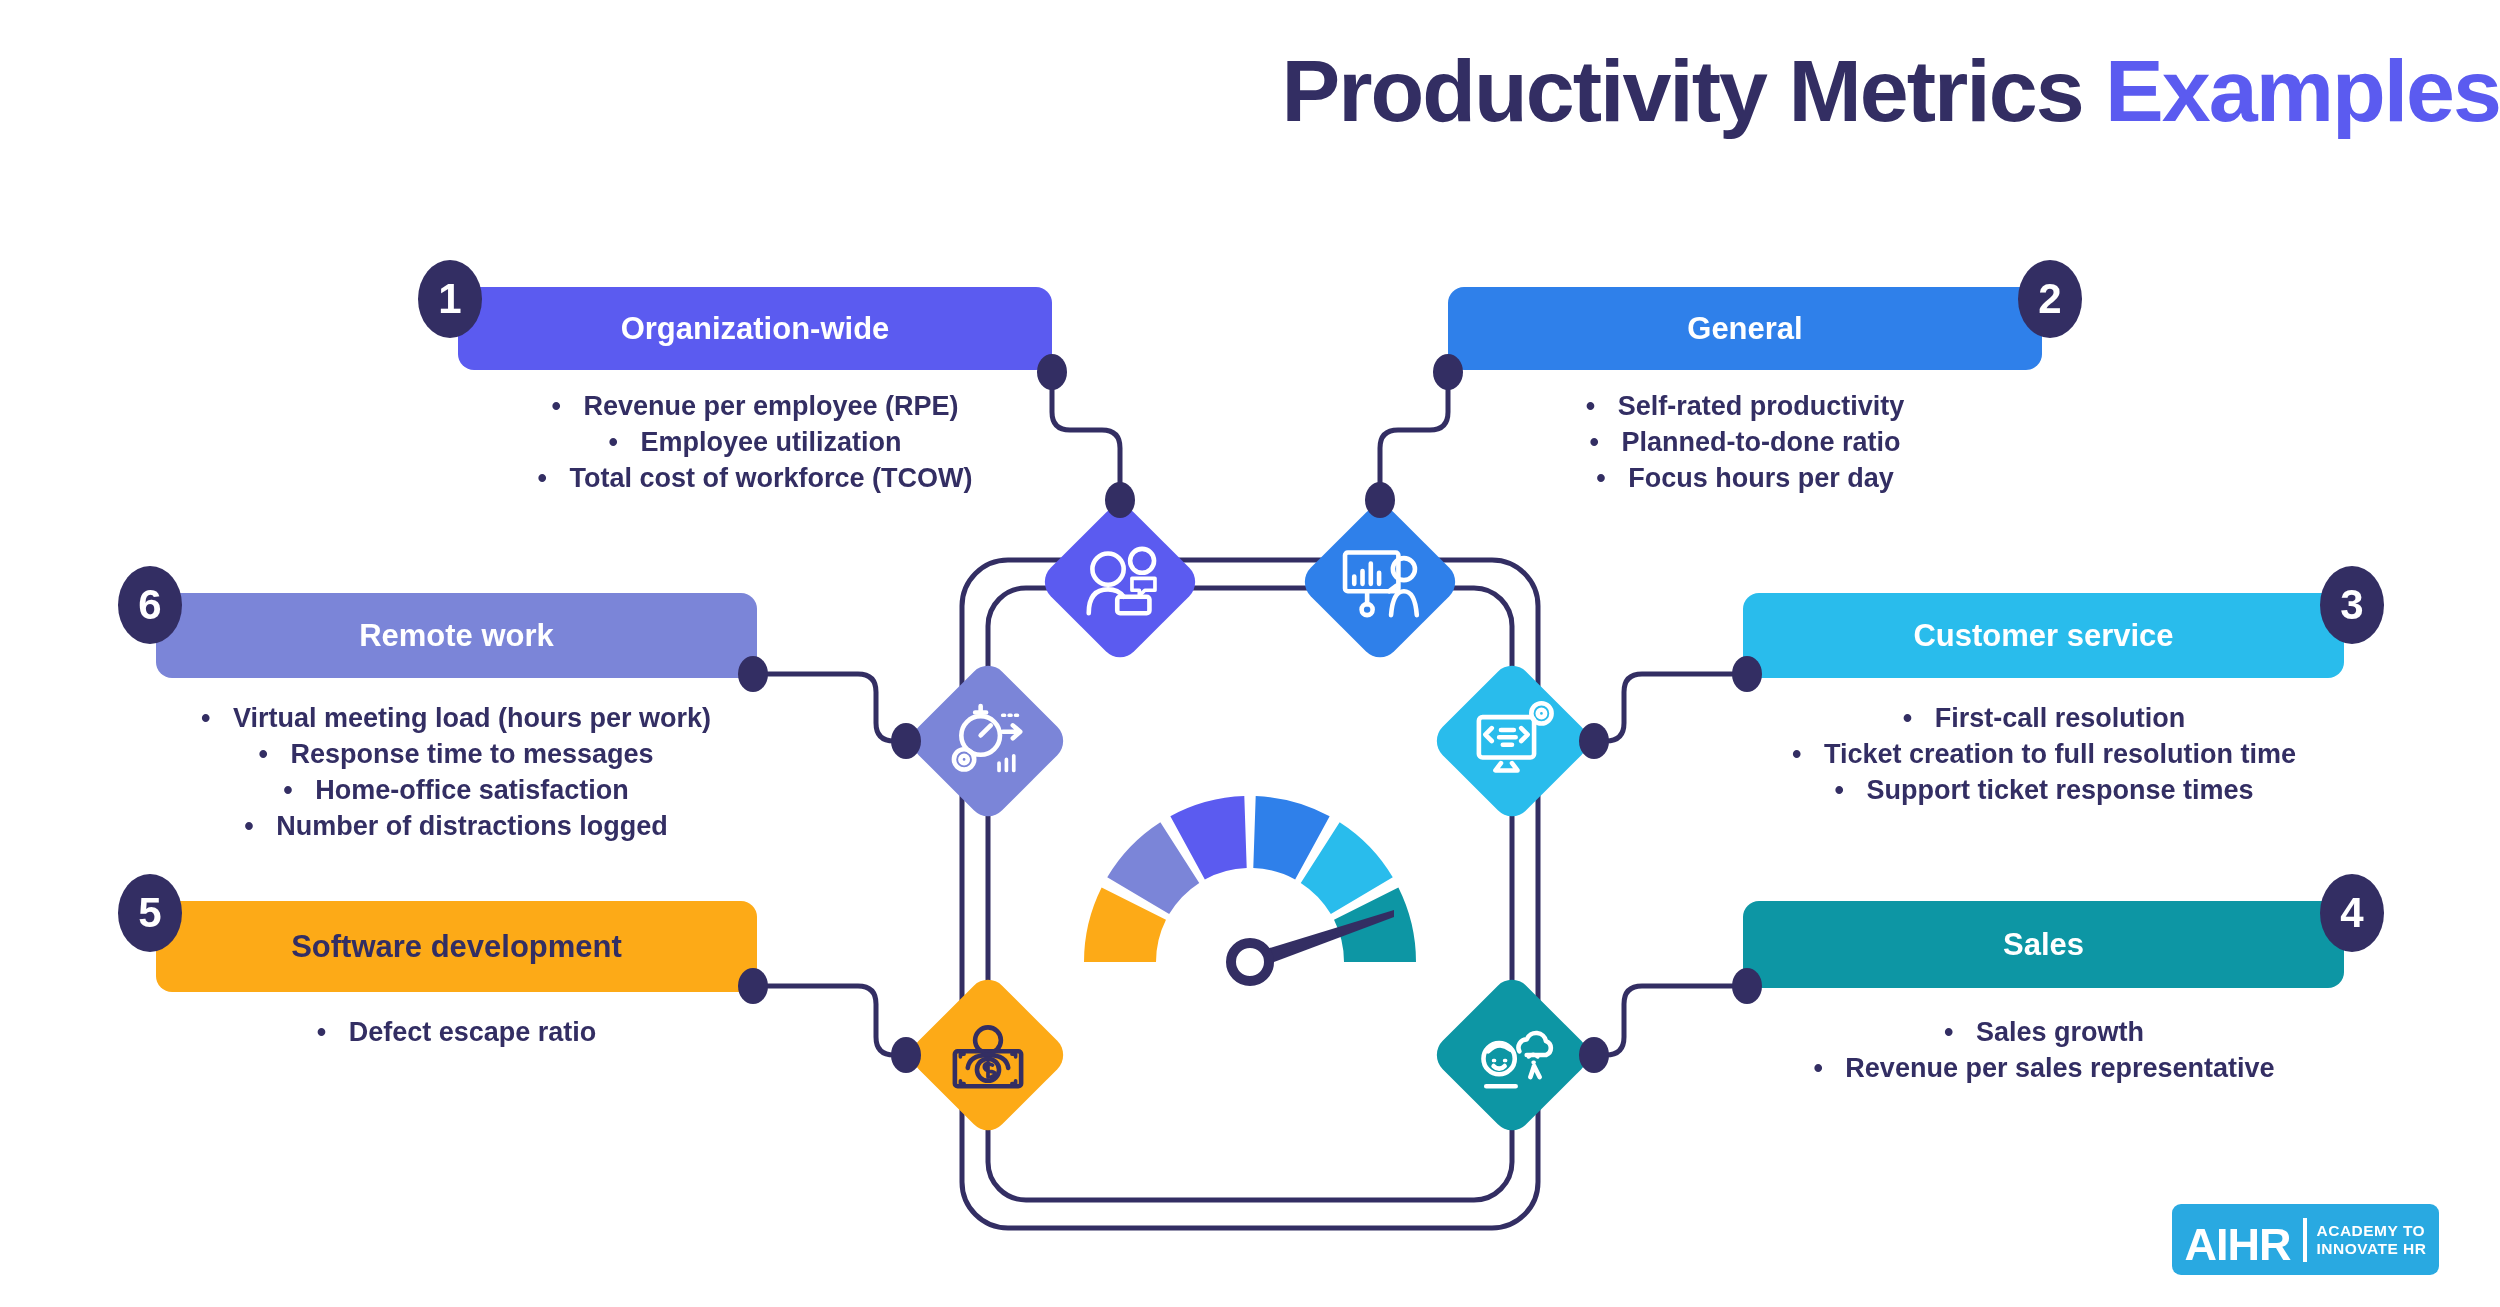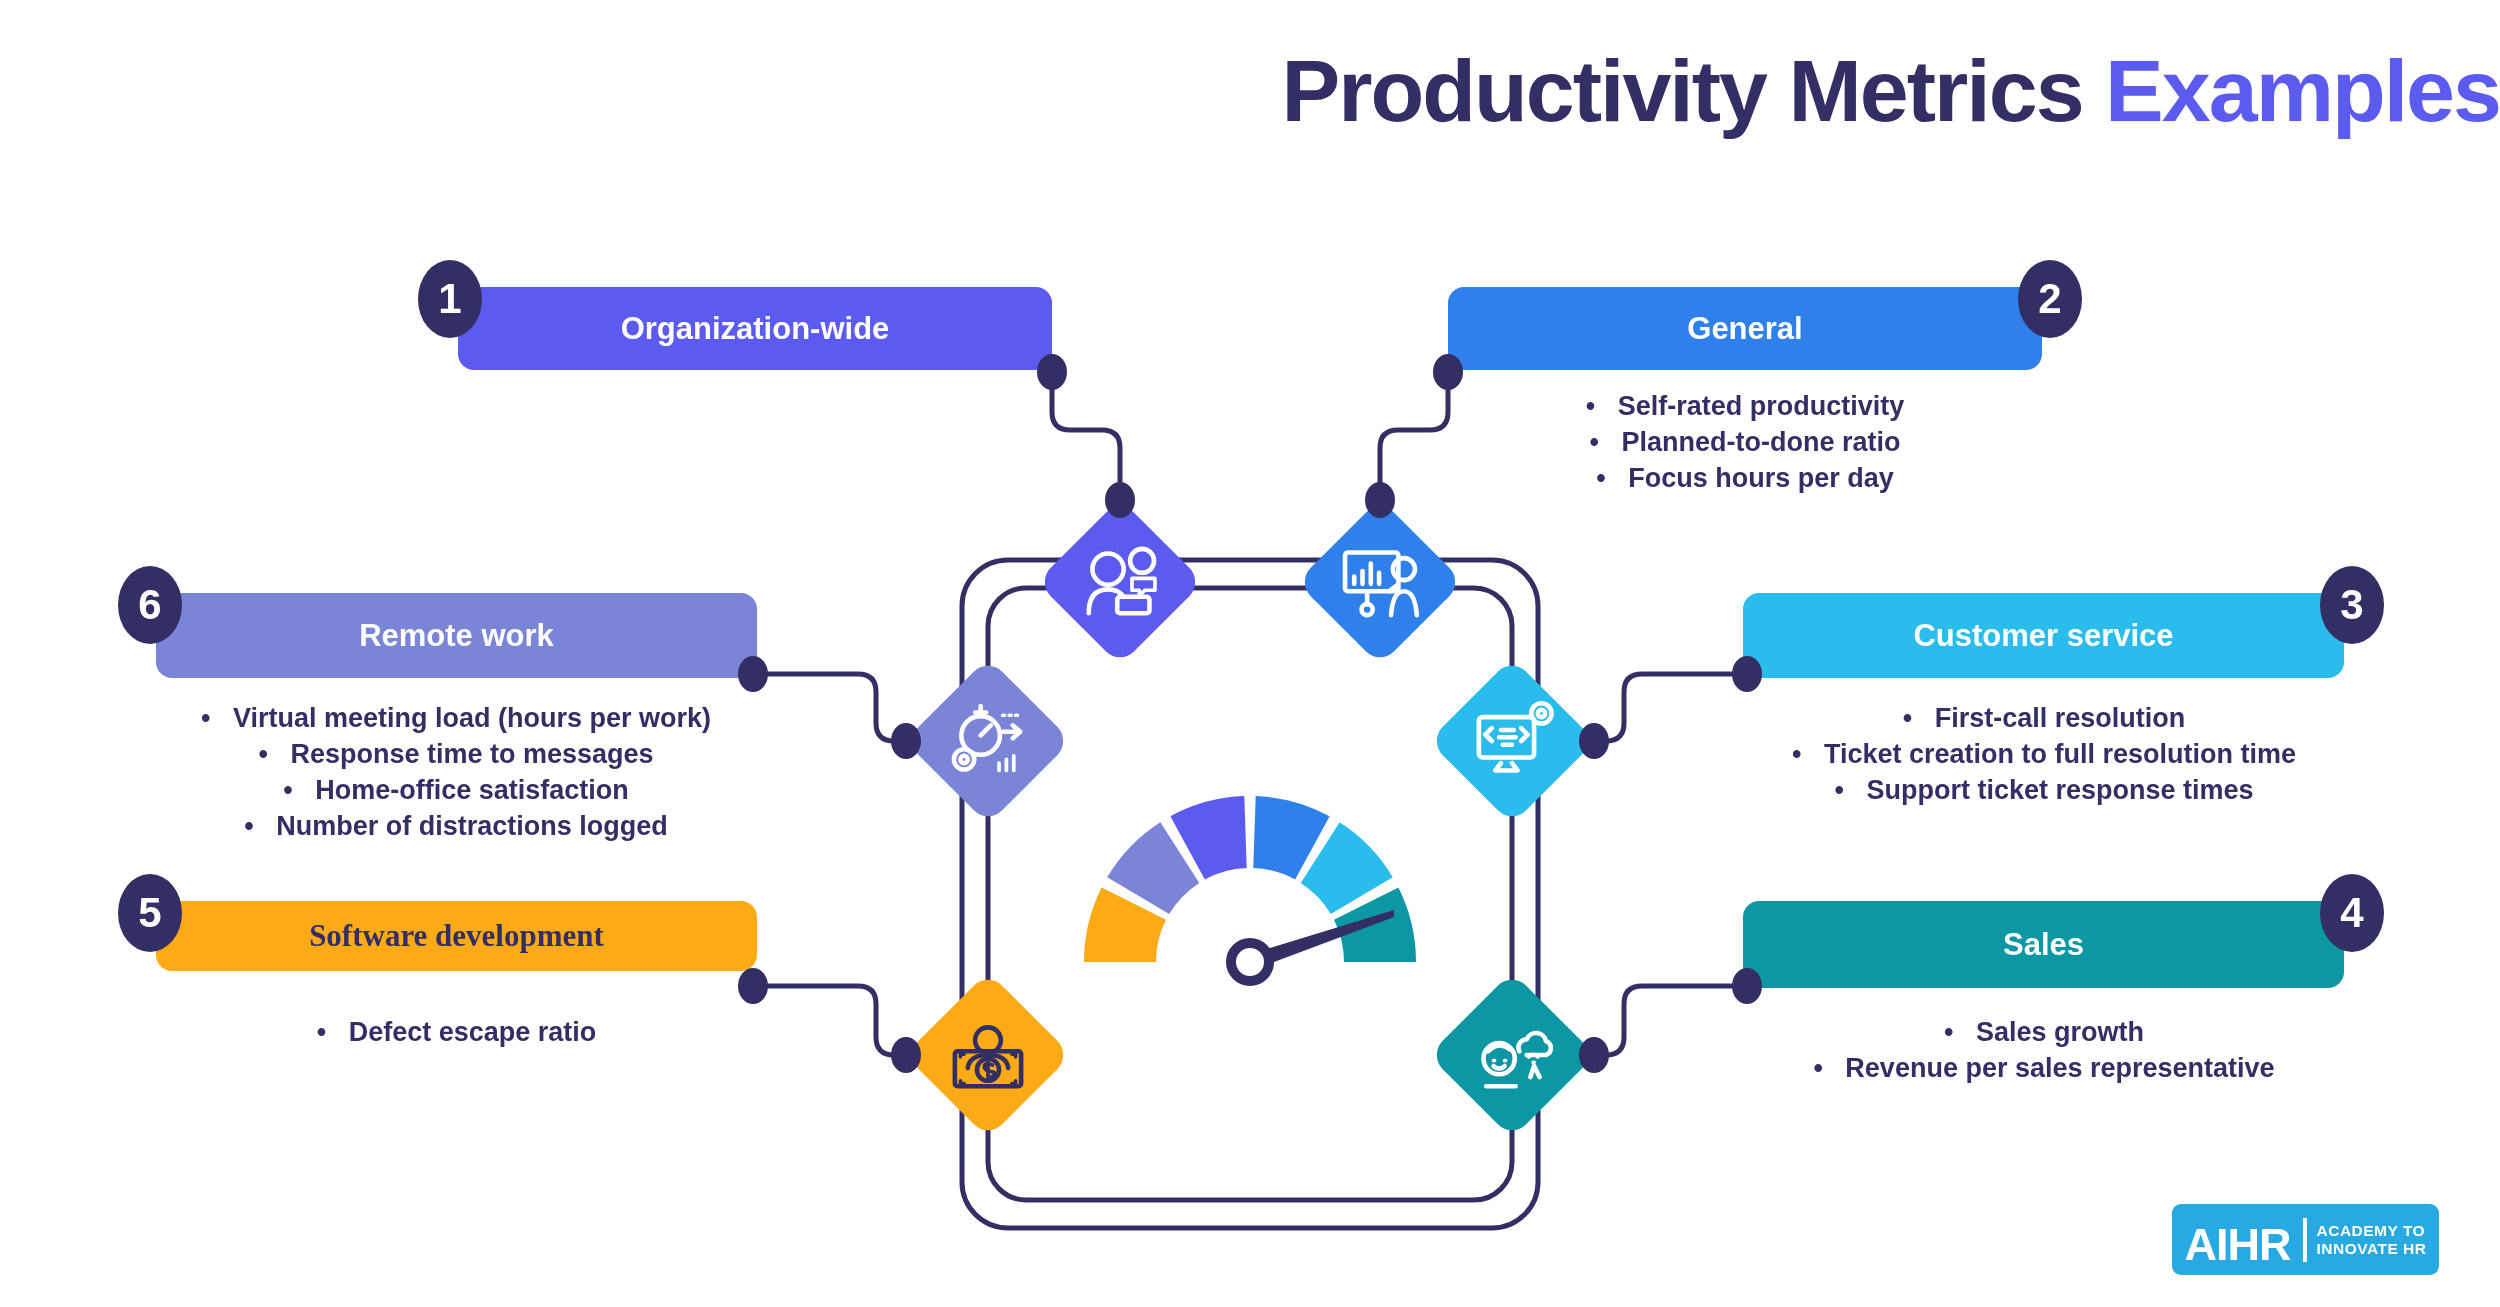--- a/index.html
+++ b/index.html
@@ -171,20 +171,25 @@
   <div class="abs cdot" style="left:906px;top:1055px;"></div>
   <div class="abs cdot" style="left:1747px;top:986px;"></div>
   <div class="abs cdot" style="left:1594px;top:1055px;"></div>
 
   <div class="abs bar c-purple" style="left:458px;top:287px;width:594px;height:83px;z-index:5;">
     <span>Organization-wide</span>
   </div>
   <div class="abs badge" style="left:450px;top:299px;z-index:7;">
     <span>1</span>
   </div>
+  <div class="abs bullets" style="left:455px;top:388px;width:600px;">
+    <div class="bl">Revenue per employee (RPE)</div>
+    <div class="bl">Employee utilization</div>
+    <div class="bl">Total cost of workforce (TCOW)</div>
+  </div>
 
   <div class="abs bar c-blue" style="left:1448px;top:287px;width:594px;height:83px;z-index:5;">
     <span>General</span>
   </div>
   <div class="abs badge" style="left:2050px;top:299px;z-index:7;">
     <span>2</span>
   </div>
   <div class="abs bullets" style="left:1445px;top:388px;width:600px;">
     <div class="bl">Self-rated productivity</div>
     <div class="bl">Planned-to-done ratio</div>
@@ -209,21 +214,21 @@
   </div>
   <div class="abs badge" style="left:2352px;top:605px;z-index:7;">
     <span>3</span>
   </div>
   <div class="abs bullets" style="left:1694px;top:700px;width:700px;">
     <div class="bl">First-call resolution</div>
     <div class="bl">Ticket creation to full resolution time</div>
     <div class="bl">Support ticket response times</div>
   </div>
 
-  <div class="abs bar c-orange" style="left:156px;top:901px;width:601px;height:70px;z-index:5;font-family:Liberation Serif, serif;">
+  <div class="abs bar c-orange" style="left:156px;top:901px;width:601px;height:91px;z-index:5;">
     <span>Software development</span>
   </div>
   <div class="abs badge" style="left:150px;top:913px;z-index:7;">
     <span>5</span>
   </div>
   <div class="abs bullets" style="left:156px;top:1014px;width:601px;">
     <div class="bl">Defect escape ratio</div>
   </div>
 
   <div class="abs bar c-teal" style="left:1743px;top:901px;width:601px;height:87px;z-index:5;">

